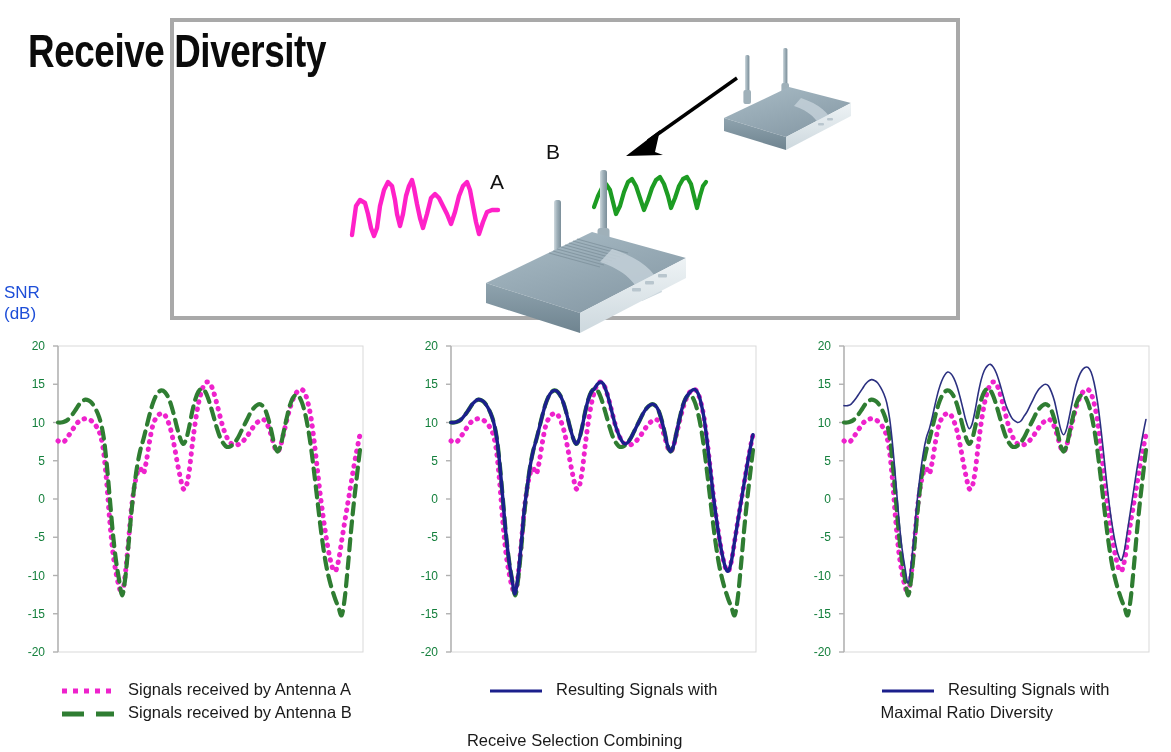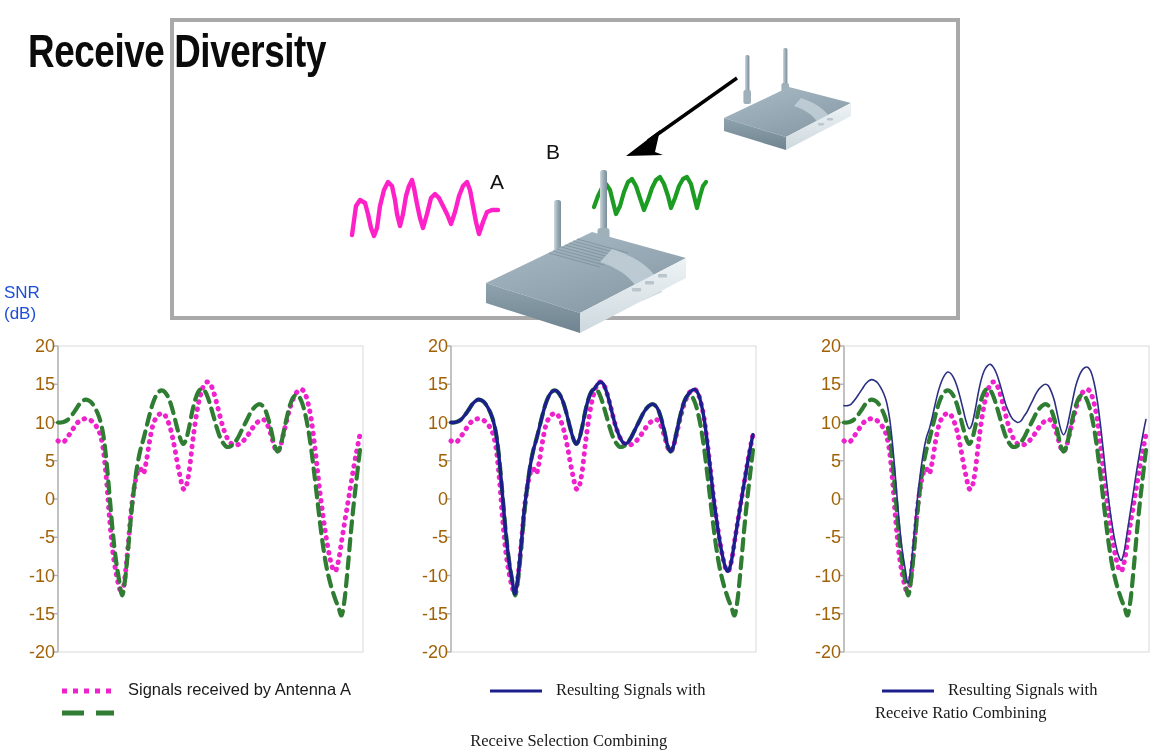--- a/index.html
+++ b/index.html
@@ -23,33 +23,33 @@
   
   #axis-label{position:absolute;left:4px;top:282px;font-size:17px;line-height:21px;color:#1d4ed8;}
 
   
   .chart{position:absolute;top:338px;}
   #chart-1{left:22px;}
   #chart-2{left:415px;}
   #chart-3{left:808px;}
   .plot-wrap{position:relative;}
   .ytick-col{position:absolute;left:0;top:0;width:34px;height:314px;}
-  .ytick{position:absolute;right:1px;font-size:18px;color:#a16207;transform:translateY(-50%);
+  .ytick{position:absolute;right:11px;font-size:12px;color:#15803d;transform:translateY(-50%);
          white-space:nowrap;}
 
   
   .legend{position:absolute;font-size:16.5px;color:#1a1a1a;line-height:23px;}
   #legend-1{left:60px;top:678px;}
   #legend-2{left:488px;top:678px;}
   #legend-3{left:880px;top:678px;}
   .legend-row{display:flex;align-items:center;}
   .legend-swatch{width:56px;height:22px;flex:0 0 56px;margin-right:12px;position:relative;}
   .legend-swatch svg{position:absolute;left:0;top:0;}
   .legend-text{white-space:nowrap;}
-  .legend-block{text-align:center;font-family:Liberation Serif, serif;}
+  .legend-block{text-align:center;}
   .legend-block .line2{display:block;}
 </style>
 </head>
 <body>
 
 <div id="diagram-panel"></div>
 
 <div id="diagram-title">Receive Diversity</div>
 <div class="ant-label" id="label-a">A</div>
 <div class="ant-label" id="label-b">B</div>
@@ -245,20 +245,21 @@
         </svg>
     </span>
     <span class="legend-text">Signals received by Antenna A</span>
   </div>
   <div class="legend-row">
     <span class="legend-swatch">
       <svg width="56" height="22">
           <line x1="2" y1="12" x2="54" y2="12" stroke="#2f7d32" stroke-width="5" stroke-dasharray="22 12" stroke-linecap="butt"></line>
         </svg>
     </span>
+    <span class="legend-text">Signals received by Antenna B</span>
   </div>
 </div>
 
 <div class="legend" id="legend-2">
   <div class="legend-row">
     <span class="legend-swatch">
       <svg width="56" height="22">
           <line x1="2" y1="12" x2="54" y2="12" stroke="#1b1f8c" stroke-width="3.2"></line>
         </svg>
     </span>
@@ -276,15 +277,15 @@
     <span class="legend-swatch">
       <svg width="56" height="22">
           <line x1="2" y1="12" x2="54" y2="12" stroke="#1b1f8c" stroke-width="3.2"></line>
         </svg>
     </span>
     <span class="legend-block">
       <span class="legend-text">Resulting Signals with</span>
     </span>
   </div>
   <div class="legend-block" style="margin-left:-56px;">
-    <span class="legend-text line2">Receive Ratio Combining</span>
+    <span class="legend-text line2">Maximal Ratio Diversity</span>
   </div>
 </div>
 
 </body></html>

